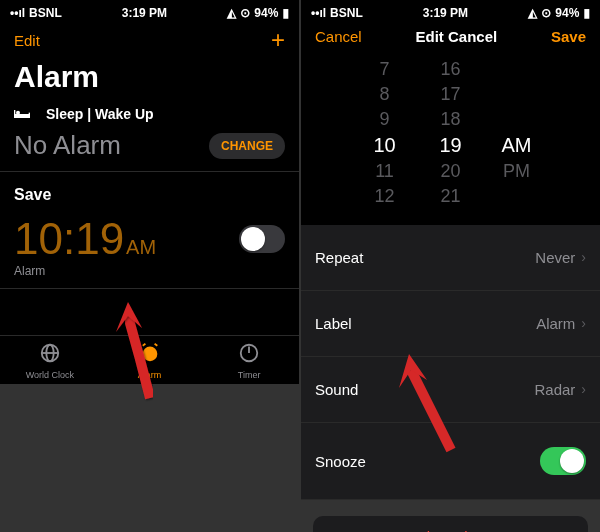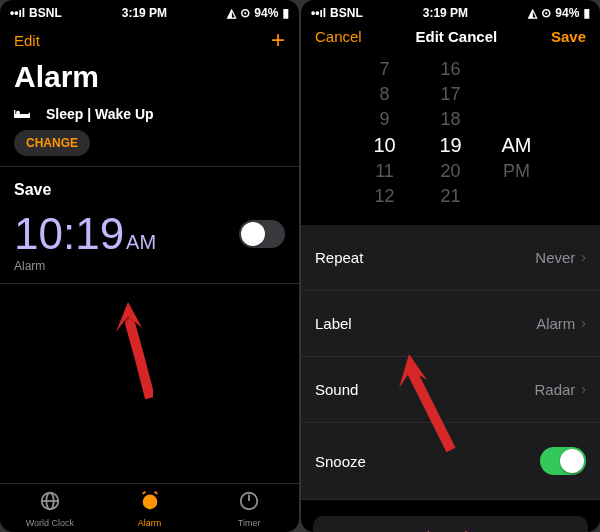--- a/index.html
+++ b/index.html
@@ -1,31 +1,31 @@
 <!DOCTYPE html>
 <html><head>
 <meta charset="utf-8">
 <style>
 * { margin: 0; padding: 0; box-sizing: border-box; font-family: -apple-system, "Helvetica Neue", Arial, sans-serif; }
 body { background: #333; width: 600px; height: 532px; display: flex; gap: 2px; overflow: hidden; }
-.phone { background: #000; width: 299px; height: 532px; position: relative; display: flex; flex-direction: column; color: #fff; border-radius: 13px; }
+.phone { background: #000; width: 299px; height: 384px; position: relative; display: flex; flex-direction: column; color: #fff; }
 .status-bar { display: flex; justify-content: space-between; align-items: center; padding: 6px 10px 2px; font-size: 12px; font-weight: 600; }
 .status-bar .left { display: flex; align-items: center; gap: 4px; }
 .status-bar .right { display: flex; align-items: center; gap: 4px; }
 .nav-row { display: flex; justify-content: space-between; align-items: center; padding: 6px 14px 4px; }
 .nav-btn { color: #ff9500; font-size: 15px; background: none; border: none; cursor: pointer; }
 .nav-title { color: #fff; font-size: 15px; font-weight: 600; }
 .title-large { font-size: 30px; font-weight: 700; padding: 4px 14px 8px; }
 .section-hdr { display: flex; align-items: center; gap: 16px; padding: 4px 14px 2px; font-size: 14px; font-weight: 600; color: #fff; }
 .no-alarm-row { display: flex; justify-content: space-between; align-items: center; padding: 6px 14px 10px; border-bottom: 1px solid #2a2a2a; }
 .no-alarm { font-size: 26px; color: #8e8e93; font-weight: 300; }
 .change-btn { background: #2c2c2e; color: #ff9500; border: none; border-radius: 16px; padding: 6px 12px; font-size: 12px; font-weight: 600; cursor: pointer; }
 .other-hdr { padding: 14px 14px 6px; font-size: 16px; font-weight: 600; }
 .alarm-row { display: flex; justify-content: space-between; align-items: center; padding: 4px 14px 0; }
-.time-big { font-size: 44px; font-weight: 200; color: #c4b5fd; display: flex; align-items: baseline; }
+.time-big { font-size: 44px; font-weight: 200; color: #a16207; display: flex; align-items: baseline; }
 .ampm { font-size: 20px; margin-left: 2px; }
 .alarm-sub { font-size: 12px; color: #8e8e93; padding: 0 14px 10px; border-bottom: 1px solid #2a2a2a; }
 .toggle { width: 46px; height: 28px; background: #39393d; border-radius: 14px; position: relative; cursor: pointer; }
 .toggle .knob { position: absolute; width: 24px; height: 24px; background: #fff; border-radius: 50%; top: 2px; left: 2px; box-shadow: 0 1px 2px rgba(0,0,0,.4); }
 .toggle.on { background: #34c759; }
 .toggle.on .knob { left: auto; right: 2px; }
 .tab-bar { margin-top: auto; display: flex; border-top: 1px solid #2a2a2a; padding: 6px 0 4px; }
 .tab { flex: 1; display: flex; flex-direction: column; align-items: center; gap: 6px; color: #8e8e93; font-size: 9px; cursor: pointer; }
 .tab.active { color: #ff9500; }
 .tab svg { width: 22px; height: 22px; fill: currentColor; }
@@ -74,20 +74,21 @@
     <svg class="bed-icon" viewBox="0 0 24 16">
         <rect x="0" y="8" width="24" height="6" fill="#fff"></rect>
         <rect x="0" y="2" width="2" height="12" fill="#fff"></rect>
         <rect x="22" y="6" width="2" height="8" fill="#fff"></rect>
         <circle cx="6" cy="6" r="3" fill="#fff"></circle>
       </svg>
     <span>Sleep | Wake Up</span>
   </div>
 
   <div class="no-alarm-row">
+    <span class="no-alarm">No Alarm</span>
     <button class="change-btn">CHANGE</button>
   </div>
 
   <div class="other-hdr">Save</div>
 
   <div class="alarm-row">
     <div class="time-big">
       <span>10:19</span>
       <span class="ampm">AM</span>
     </div>

